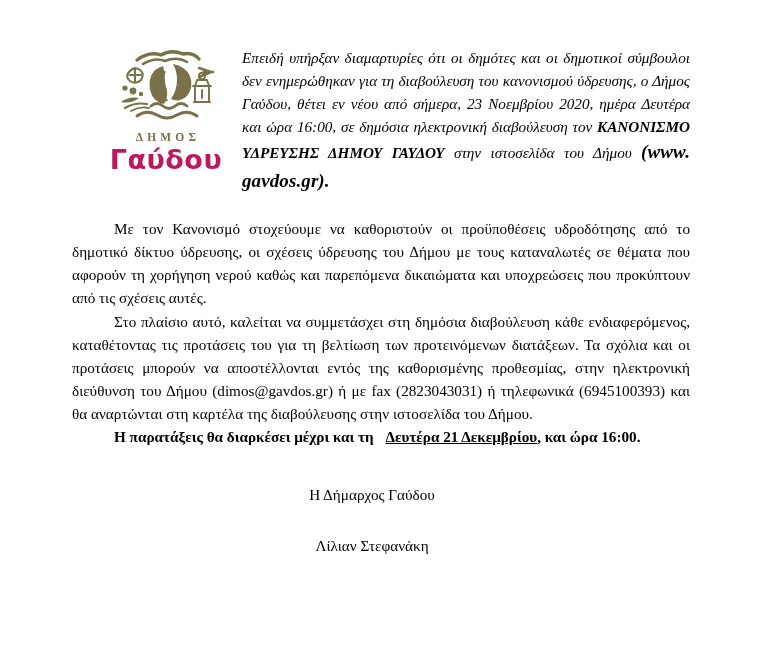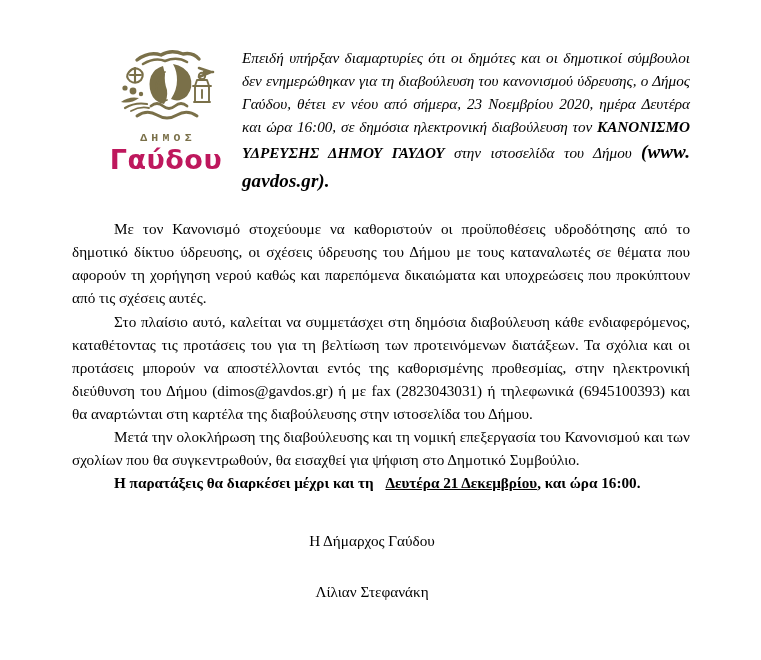--- a/index.html
+++ b/index.html
@@ -35,21 +35,21 @@
     text-align: center;
     user-select: none;
   }
   .logo-mark {
     width: 118px;
     height: 78px;
     margin: 0 auto 8px auto;
     display: block;
   }
   .logo-kicker {
-    font-family: Liberation Mono, monospace;
+    font-family: Liberation Serif, serif;
     font-size: 11.5px;
     letter-spacing: 4.2px;
     color: #7a7049;
     font-weight: 600;
     line-height: 1;
     margin: 0 0 2px 0;
     padding-left: 4px;
   }
   .logo-name {
     font-family: "DejaVu Sans", "Liberation Sans", sans-serif;
@@ -169,21 +169,20 @@
   <div class="doc">
 
     <p class="para lead"><span>Επειδή υπήρξαν διαμαρτυρίες ότι οι δημότες και οι δημοτικοί σύμβουλοι δεν ενημερώθηκαν για τη διαβούλευση του κανονισμού ύδρευσης, ο Δήμος Γαύδου, θέτει εν νέου από σήμερα, 23 Νοεμβρίου 2020, ημέρα Δευτέρα και ώρα 16:00, σε δημόσια ηλεκτρονική διαβούλευση τον </span><b>ΚΑΝΟΝΙΣΜΟ ΥΔΡΕΥΣΗΣ ΔΗΜΟΥ ΓΑΥΔΟΥ</b><span> στην ιστοσελίδα του Δήμου </span><span class="site">(www. gavdos.gr).</span></p>
 
     <div class="gap-md clear"></div>
 
     <p class="para indent">Με τον Κανονισμό στοχεύουμε να  καθοριστούν οι προϋποθέσεις υδροδότησης από το δημοτικό δίκτυο ύδρευσης, οι σχέσεις ύδρευσης του Δήμου με τους καταναλωτές σε θέματα που αφορούν τη χορήγηση νερού καθώς και παρεπόμενα δικαιώματα και υποχρεώσεις που προκύπτουν από τις σχέσεις αυτές.</p>
 
     <p class="para indent">Στο πλαίσιο αυτό, καλείται να συμμετάσχει στη δημόσια διαβούλευση κάθε ενδιαφερόμενος, καταθέτοντας τις προτάσεις του για τη βελτίωση των προτεινόμενων διατάξεων. Τα σχόλια και οι προτάσεις μπορούν να αποστέλλονται εντός της καθορισμένης προθεσμίας, στην ηλεκτρονική διεύθυνση του Δήμου (dimos@gavdos.gr) ή με fax (2823043031) ή τηλεφωνικά (6945100393) και θα αναρτώνται στη καρτέλα της διαβούλευσης στην ιστοσελίδα του Δήμου.</p>
 
-    <p class="para indent">Μετά την ολοκλήρωση της διαβούλευσης και τη νομική επεξεργασία του Κανονισμού και των σχολίων που θα συγκεντρωθούν, θα εισαχθεί για ψήφιση στο Δημοτικό Συμβούλιο.</p>
 
 
     <p class="para indent"><b><span>Η παρατάξεις θα διαρκέσει μέχρι και τη </span><span class="u">Δευτέρα 21 Δεκεμβρίου</span><span>, και ώρα 16:00.</span></b></p>
 
     <div class="signature">
       <div class="sig-inner">
         <p class="sig-line">Η Δήμαρχος Γαύδου</p>
         <p class="sig-name">Λίλιαν Στεφανάκη</p>
       </div>
     </div>

